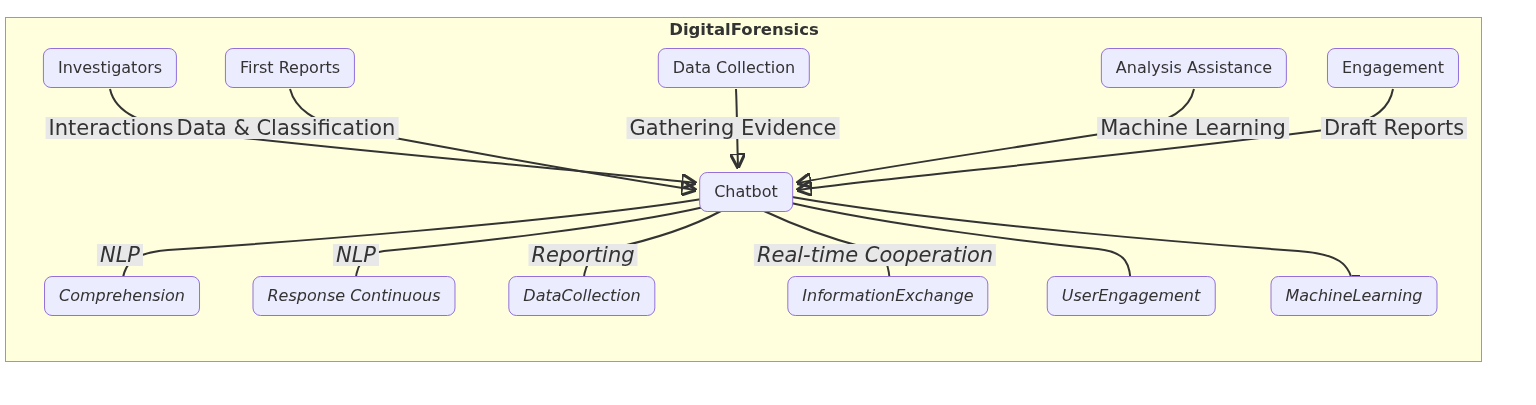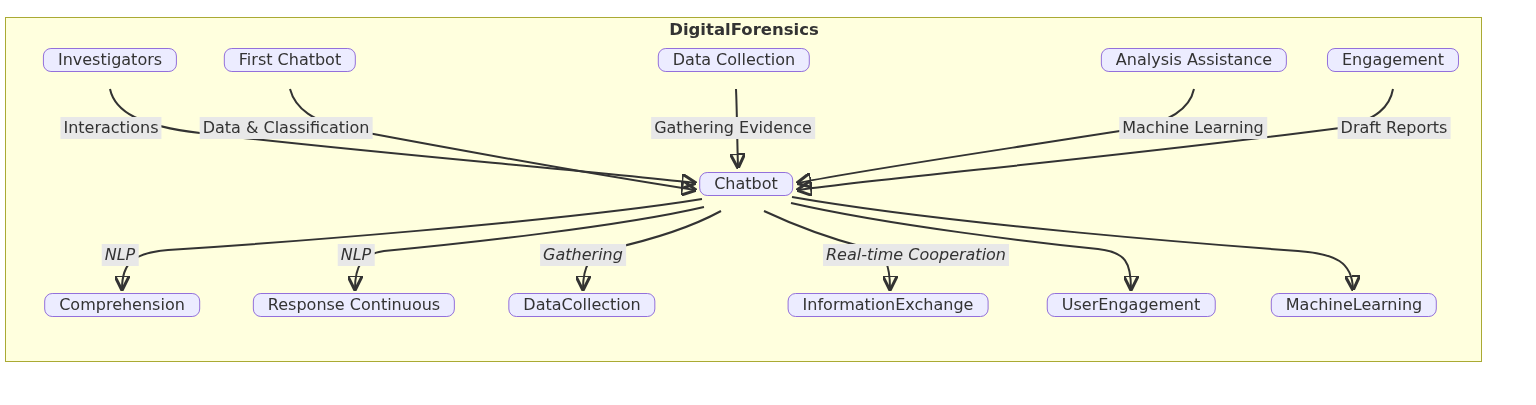--- a/index.html
+++ b/index.html
@@ -24,33 +24,33 @@
     white-space:nowrap;
   }
   svg.edges { position:absolute; left:0; top:0; width:1536px; height:405px; }
   svg.edges path { stroke:#333333; stroke-width:2; fill:none; }
   .node {
     position:absolute;
     transform:translateX(-50%);
     background:#ececff;
     border:1px solid #9370db;
     border-radius:8px;
-    padding:0 14px;
+    padding:8px 14px;
     font-size:16px; line-height:22px;
     color:#333; white-space:nowrap; text-align:center;
     box-shadow:0 0 0 0 transparent;
   }
   .row-top  { top:48px; }
-  .row-bot  { top:293px; }
+  .row-bot  { top:276px;font-style:italic; }
   .edge-label {
     position:absolute;
     transform:translateX(-50%);
     background:#e8e8e8;
     padding:0px 3px;
-    font-size:16px; line-height:22px;
+    font-size:21px; line-height:22px;
     color:#333; white-space:nowrap;
   }
   .lbl-top { top:117px; }
   .lbl-bot { top:244px;font-style:italic; }
 </style>
 </head>
 <body>
 
 <div class="canvas">
 
@@ -70,37 +70,37 @@
     <path d="M 1393 89 C 1390 106, 1378 120, 1340 128 C 1110 158, 902 176, 798 190" marker-end="url(#arrow)"></path>
     <path d="M 702 199 C 560 222, 262 244, 168 250 C 133 253, 122 263, 122 289" marker-end="url(#arrow)"></path>
     <path d="M 704 207 C 618 227, 458 244, 384 251 C 362 254, 355 266, 355 289" marker-end="url(#arrow)"></path>
     <path d="M 721 211 C 688 229, 646 241, 610 249 C 590 254, 583 266, 583 289" marker-end="url(#arrow)"></path>
     <path d="M 764 211 C 798 227, 836 240, 866 248 C 886 253, 890 265, 890 289" marker-end="url(#arrow)"></path>
     <path d="M 791 203 C 892 226, 1040 243, 1098 249 C 1126 252, 1131 263, 1131 289" marker-end="url(#arrow)"></path>
     <path d="M 792 197 C 952 225, 1230 246, 1298 251 C 1336 254, 1352 262, 1353 289" marker-end="url(#arrow)"></path>
   </svg>
 
   <div class="node row-top" style="left:110px">Investigators</div>
-  <div class="node row-top" style="left:290px">First Chatbot</div>
+  <div class="node row-top" style="left:290px">First Reports</div>
   <div class="node row-top" style="left:734px">Data Collection</div>
   <div class="node row-top" style="left:1194px">Analysis Assistance</div>
   <div class="node row-top" style="left:1393px">Engagement</div>
 
   <div class="edge-label lbl-top" style="left:111px">Interactions</div>
   <div class="edge-label lbl-top" style="left:286px">Data &amp; Classification</div>
   <div class="edge-label lbl-top" style="left:1193px">Machine Learning</div>
   <div class="edge-label lbl-top" style="left:733px">Gathering Evidence</div>
   <div class="edge-label lbl-top" style="left:1394px">Draft Reports</div>
 
   <div class="node" style="left:746px; top:172px">Chatbot</div>
 
   <div class="edge-label lbl-bot" style="left:120px">NLP</div>
   <div class="edge-label lbl-bot" style="left:356px">NLP</div>
-  <div class="edge-label lbl-bot" style="left:583px">Gathering</div>
-  <div class="edge-label lbl-bot" style="left:916px">Real-time Cooperation</div>
+  <div class="edge-label lbl-bot" style="left:583px">Reporting</div>
+  <div class="edge-label lbl-bot" style="left:875px">Real-time Cooperation</div>
 
   <div class="node row-bot" style="left:122px">Comprehension</div>
   <div class="node row-bot" style="left:354px">Response Continuous</div>
   <div class="node row-bot" style="left:582px">DataCollection</div>
   <div class="node row-bot" style="left:888px">InformationExchange</div>
   <div class="node row-bot" style="left:1131px">UserEngagement</div>
   <div class="node row-bot" style="left:1354px">MachineLearning</div>
 
 </div>
 

